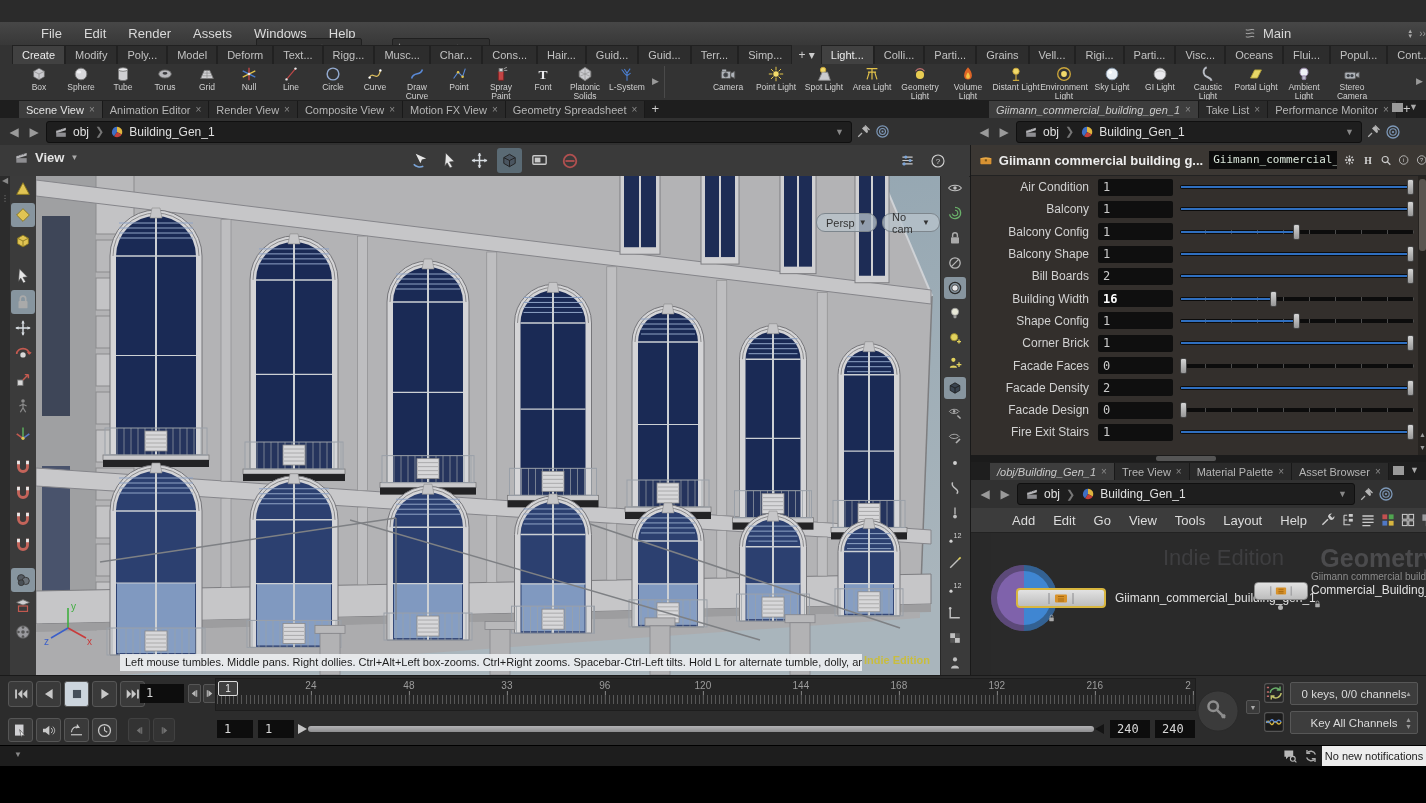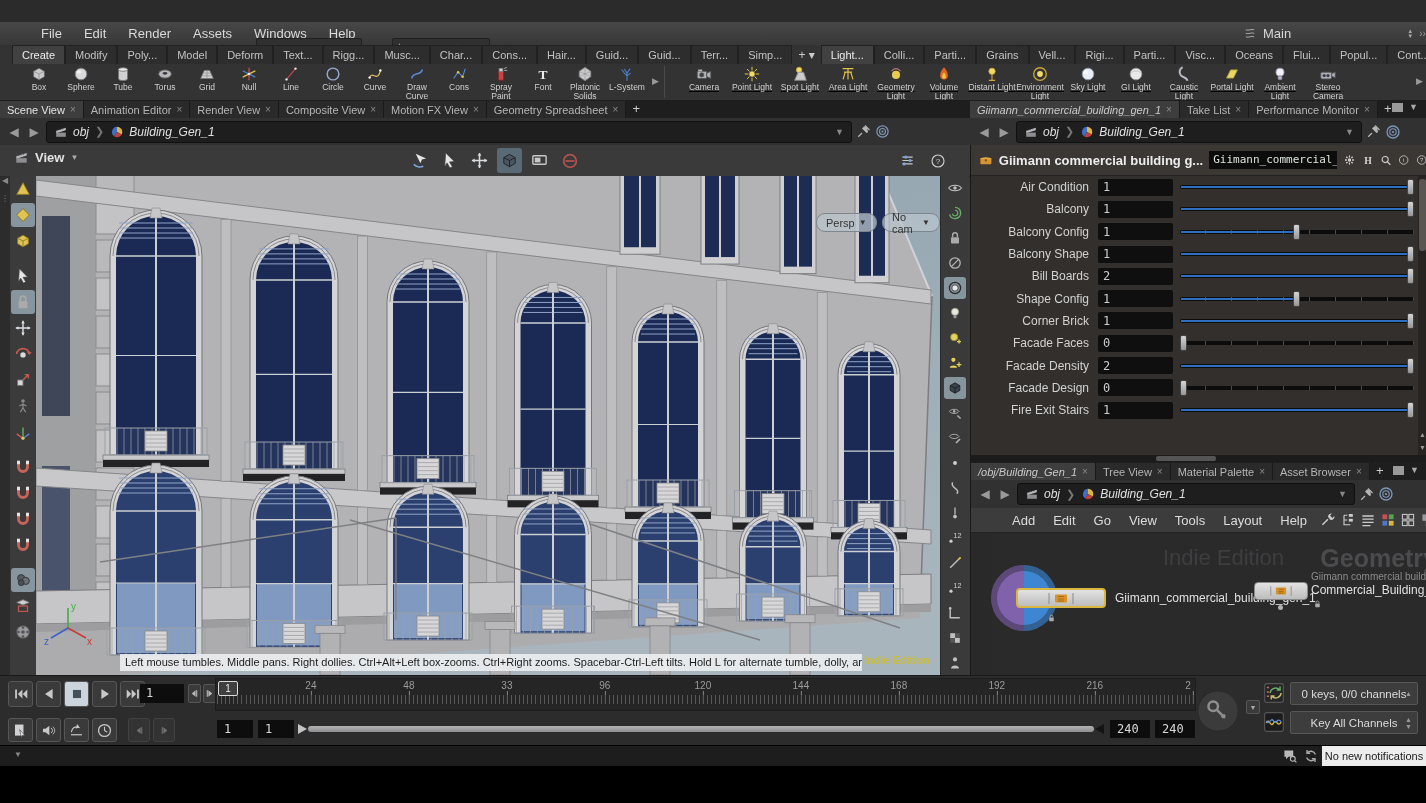--- a/index.html
+++ b/index.html
@@ -28,34 +28,34 @@
   .stab.active{background:#414141;color:#ececec;}
   .shelf-plus{height:18px;line-height:18px;color:#ccc;font-size:12px;padding:0 6px;white-space:nowrap;}
   .shelftools{position:absolute;left:0;top:64px;width:1426px;height:36px;background:#333;border-bottom:1px solid #1f1f1f;}
   .tools{position:absolute;top:0;height:36px;display:flex;}
   .tool{width:43px;display:flex;flex-direction:column;align-items:center;justify-content:flex-start;padding-top:1px;}
   .tool .ticon{width:18px;height:18px;}
   .tool .tlabel{font-size:8.5px;line-height:8.5px;color:#d0d0d0;text-align:center;margin-top:0;}
   .tools-arrow{position:absolute;top:12px;color:#999;font-size:9px;}
   
   .panetabs{position:absolute;left:0;top:100px;width:1426px;height:18px;background:#1e1e1e;}
-  .ptab-row{position:absolute;top:0;height:18px;display:flex;align-items:flex-end;}
+  .ptab-row{position:absolute;top:0;height:18px;display:flex;align-items:flex-end;padding-left:19px;}
   .ptab{height:17px;display:inline-flex;align-items:center;gap:5px;padding:0 7px;background:#2a2a2a;border-right:1px solid #191919;font-size:11px;color:#b5b5b5;white-space:nowrap;}
   .ptab.active{background:#3d3d3d;color:#e3e3e3;}
   .it-act .ptab.active .pt-l{font-style:italic;color:#c9c9c9;}
   .pt-x{color:#8a8a8a;font-size:10px;}
   .ptab-plus{width:20px;height:17px;color:#ccc;font-size:13px;text-align:center;line-height:16px;}
   .ptr-icons{position:absolute;top:2px;display:flex;gap:6px;color:#aaa;font-size:9px;align-items:center;}
   .sq{display:inline-block;width:11px;height:9px;background:#9a9a9a;}
   
   .pathrow{position:absolute;left:0;top:118px;width:1426px;height:27px;background:#313131;border-bottom:1px solid #1c1c1c;}
   .pbar{position:absolute;top:0;height:27px;display:flex;align-items:center;gap:4px;}
   .nav{color:#9a9a9a;font-size:12px;width:16px;text-align:center;}
   .path-field{background:#1e1e1e;border:1px solid #101010;border-radius:3px;height:20px;display:flex;align-items:center;padding:0 7px;gap:6px;font-size:12px;color:#e0e0e0;}
-  .chip{display:flex;align-items:center;gap:5px;font-style:italic;}
+  .chip{display:flex;align-items:center;gap:5px;}
   .psep{color:#777;font-size:11px;}
   .pf-dd{margin-left:auto;color:#888;font-size:9px;}
   
   .viewport{position:absolute;left:0;top:145px;width:970px;height:530px;background:#3a3a3a;}
   .vp-toolbar{position:absolute;left:0;top:0;width:970px;height:31px;background:#3a3a3a;border-bottom:1px solid #232323;}
   .vp-label{position:absolute;left:14px;top:5px;display:flex;align-items:center;gap:6px;color:#e4e4e4;font-size:13px;font-weight:bold;}
   .vtb-btn{position:absolute;top:3px;width:25px;height:25px;border-radius:3px;display:flex;align-items:center;justify-content:center;}
   .vtb-btn.active{background:#5a6a74;}
   .vp-splitter{position:absolute;left:0;top:31px;width:10px;height:499px;background:#2c2c2c;color:#888;font-size:8px;text-align:center;}
   .vp-lefttools{position:absolute;left:10px;top:31px;width:26px;height:499px;background:#3b3b3b;display:flex;flex-direction:column;align-items:center;}
@@ -319,21 +319,21 @@
           <span class="tlabel">Draw Curve</span>
         </div>
         <div class="tool" style="width: 42px;">
           <span class="svgi ticon">
             <svg viewBox="0 0 20 20">
               <path d="M4 15l5-7 5 5 3-9" fill="none" stroke="#5a8ad8" stroke-width="1.2"></path>
               <circle cx="9" cy="8" r="1.4" fill="#e2c24a"></circle>
               <circle cx="14" cy="13" r="1.4" fill="#e2c24a"></circle>
             </svg>
           </span>
-          <span class="tlabel">Cons</span>
+          <span class="tlabel">Point</span>
         </div>
         <div class="tool" style="width: 42px;">
           <span class="svgi ticon">
             <svg viewBox="0 0 20 20">
               <rect x="7" y="7" width="6" height="10" rx="1" fill="#c44545" stroke="#7a2222"></rect>
               <rect x="8" y="4" width="4" height="3" fill="#ddd" stroke="#888"></rect>
               <path d="M13.5 4l3-1.5M13.5 6h3.5" stroke="#bbb" stroke-width="0.9"></path>
             </svg>
           </span>
           <span class="tlabel">Spray Paint</span>
@@ -359,21 +359,21 @@
           <span class="svgi ticon">
             <svg viewBox="0 0 20 20">
               <path d="M10 17.5V9M10 12L6 8M10 12l4-3M10 9L7 4.5M10 9l3.5-5M6.5 8L4 5" stroke="#4a7ccb" stroke-width="1.2" fill="none"></path>
             </svg>
           </span>
           <span class="tlabel">L-System</span>
         </div>
       </div>
     <div class="tools-arrow" style="left:652px;">▶</div>
     <div style="position:absolute;left:664px;top:2px;width:1px;height:32px;background:#4a4a4a;"></div>
-    <div class="tools" style="left:680px;text-decoration:underline;" id="tools-right">
+    <div class="tools" style="left:704px;" id="tools-right">
         <div class="tool" style="width: 48px;">
           <span class="svgi ticon">
             <svg viewBox="0 0 20 20">
               <rect x="2.5" y="7" width="10.5" height="8" rx="1.5" fill="#aeb2b8" stroke="#555"></rect>
               <circle cx="7.5" cy="11" r="2.3" fill="#3c4046" stroke="#555"></circle>
               <path d="M13 9.2l4.5-2.2v8l-4.5-2.2z" fill="#aeb2b8" stroke="#555"></path>
               <rect x="3.5" y="5" width="4.5" height="2.2" fill="#aeb2b8"></rect>
             </svg>
           </span>
           <span class="tlabel">Camera</span>
@@ -1625,20 +1625,29 @@
         <div class="prow">
           <div class="pl">Bill Boards</div>
           <div class="pv">2</div>
           <div class="ps-track">
             <div class="ps-groove"></div>
             <div class="ps-fill" style="width: calc(100% - 2px);"></div>
             <div class="ps-handle" style="left: calc(100% - 7px);"></div>
           </div>
         </div>
         <div class="prow">
+          <div class="pl">Building Width</div>
+          <div class="pv bold">16</div>
+          <div class="ps-track">
+            <div class="ps-groove ticked"></div>
+            <div class="ps-fill" style="width: calc(40% - 2px);"></div>
+            <div class="ps-handle" style="left: calc(40% - 4px);"></div>
+          </div>
+        </div>
+        <div class="prow">
           <div class="pl">Shape Config</div>
           <div class="pv">1</div>
           <div class="ps-track">
             <div class="ps-groove ticked"></div>
             <div class="ps-fill" style="width: calc(50% - 2px);"></div>
             <div class="ps-handle" style="left: calc(50% - 4px);"></div>
           </div>
         </div>
         <div class="prow">
           <div class="pl">Corner Brick</div>

